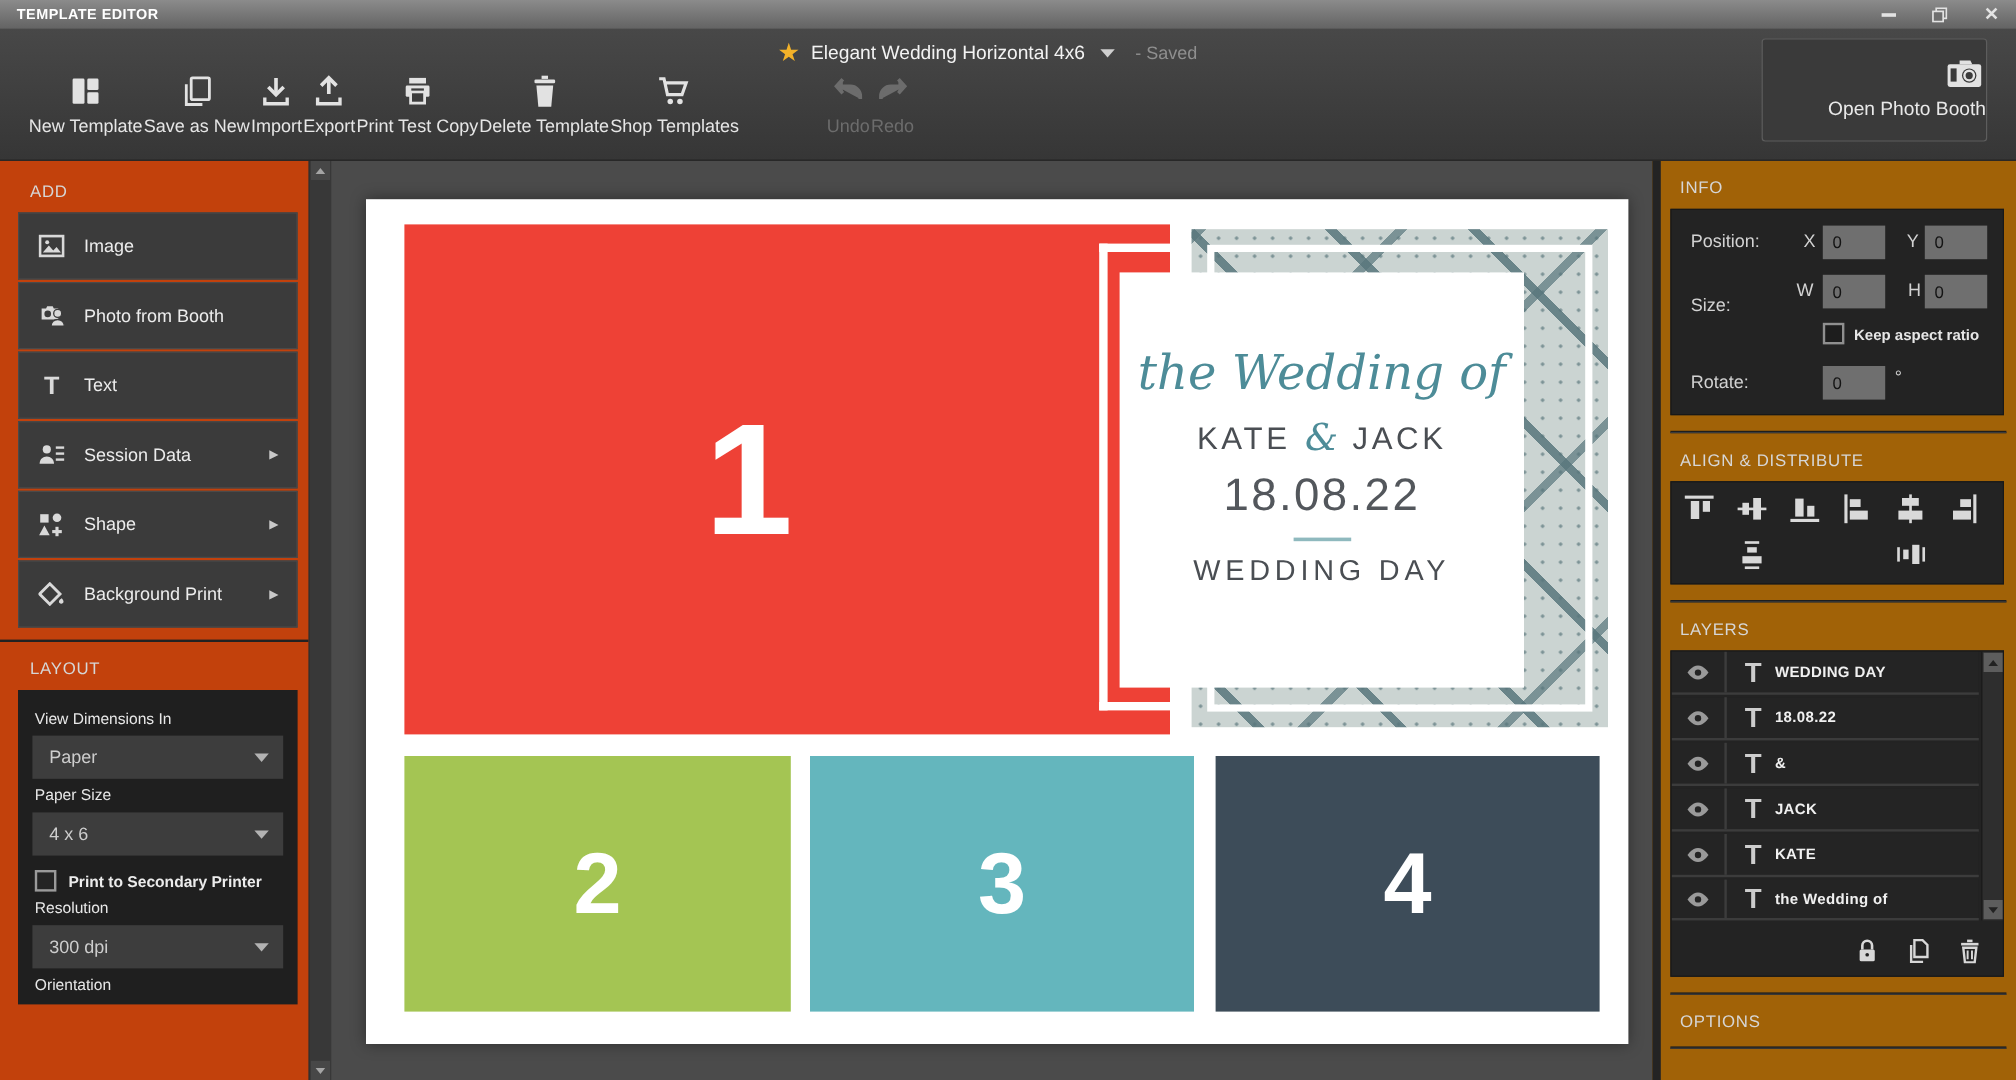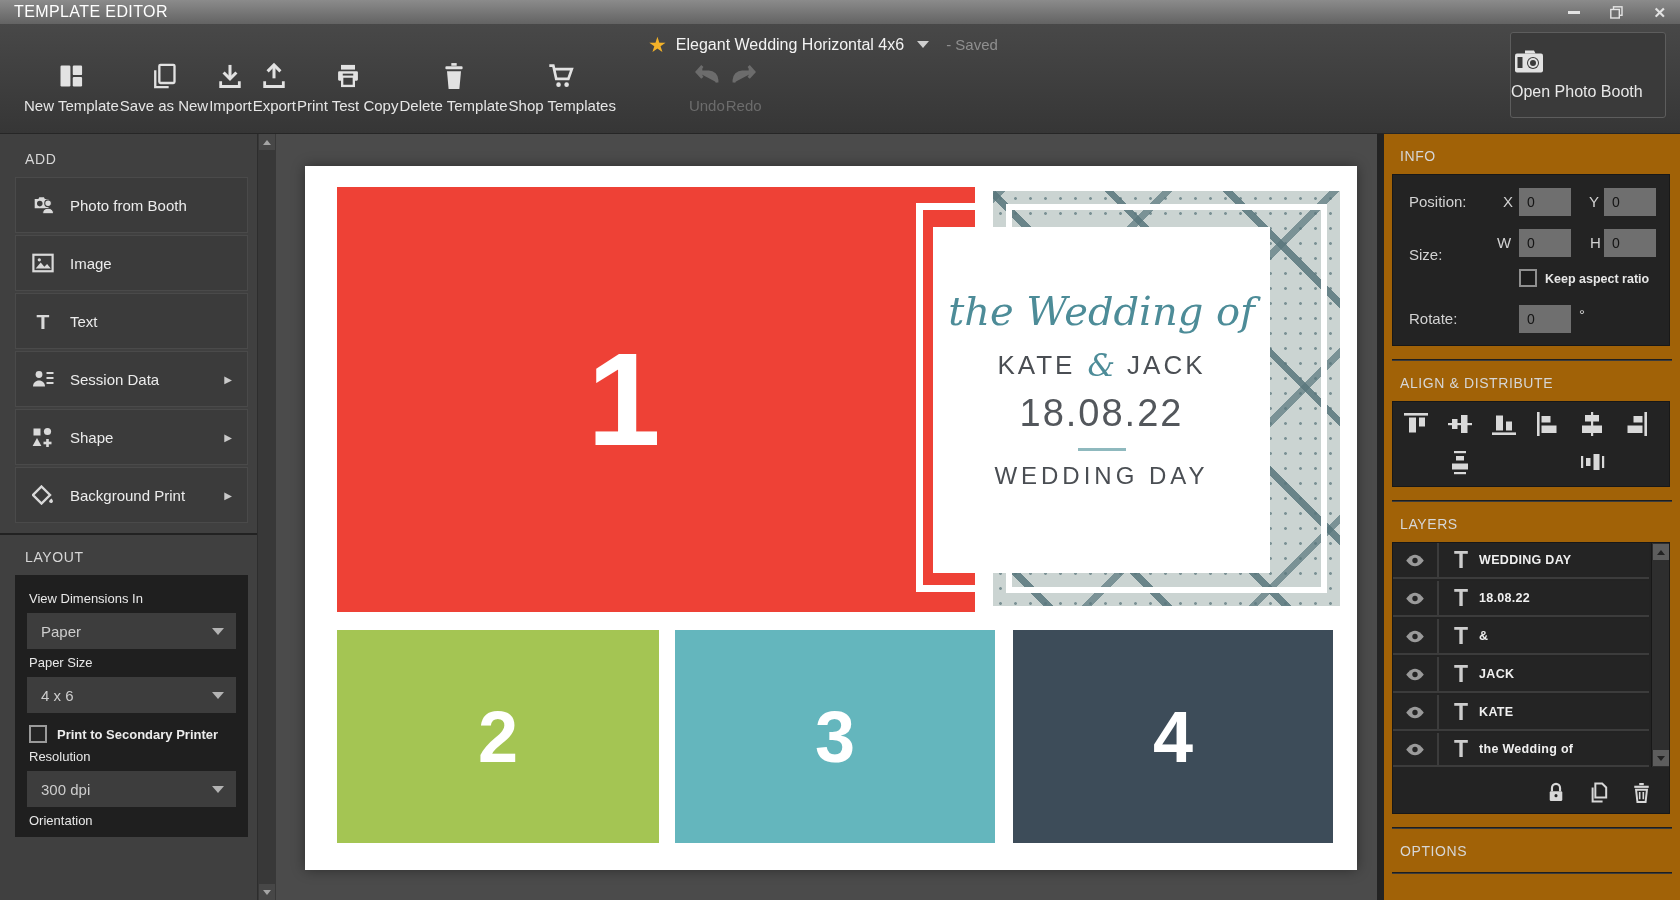--- a/index.html
+++ b/index.html
@@ -4,21 +4,21 @@
 <style>
   * { margin:0; padding:0; box-sizing:border-box; }
   html,body { width:1680px; height:900px; overflow:hidden; }
   body { font-family:"Liberation Sans", sans-serif; background:#2d2d2d; position:relative; }
   svg { display:block; }
 
   
   .titlebar { position:absolute; left:0; top:0; right:0; height:24px;
     background:linear-gradient(#8b8b8b,#636363); display:flex; align-items:center;
     padding:0 14px; z-index:30; }
-  .titlebar-title { color:#ffffff; font-size:16px; font-weight:400; letter-spacing:.4px; }
+  .titlebar-title { color:#ffffff; font-size:12px; font-weight:700; letter-spacing:.4px; }
   .win-controls { margin-left:auto; display:flex; align-items:center; gap:30px; }
   .win-btn { color:#e3e3e3; cursor:default; display:flex; align-items:center; }
   .minimize-bar { width:12px; height:3px; background:#e3e3e3; }
   .close-x { font-size:15px; font-weight:700; line-height:1; }
 
   
   .toolbar { position:absolute; left:0; top:24px; right:0; height:110px;
     background:linear-gradient(#484848,#363636); border-bottom:1px solid #262626; z-index:20; }
   .tpl-row { position:absolute; left:648px; top:10px; display:flex; align-items:center; gap:9px; }
   .star { color:#f3b229; font-size:21px; line-height:1; }
@@ -29,27 +29,27 @@
 
   .tb-items { position:absolute; left:24px; top:34px; display:flex; align-items:flex-end; gap:1px; }
   .tb-item { display:flex; flex-direction:column; align-items:center; gap:7px;
     color:#e6e6e6; font-size:15px; cursor:default; }
   .tb-item .ticon { height:32px; display:flex; align-items:flex-end; }
   .tb-item.disabled { color:#6c6c6c; }
   .tb-item.disabled svg * { stroke:#6c6c6c !important; fill-opacity:1; }
   .tb-item.disabled svg path[fill] { fill:#6c6c6c; }
   .undo-gap { margin-left:72px; }
 
-  .open-booth { position:absolute; right:14px; top:8px; width:156px; height:86px;
+  .open-booth { position:absolute; right:24px; top:8px; width:188px; height:86px;
     background:#3a3a3a; border:1px solid #5d5d5d; border-radius:3px;
-    display:flex; flex-direction:column; align-items:flex-start; justify-content:center; gap:8px;
+    display:flex; flex-direction:column; align-items:flex-end; justify-content:center; gap:8px;
     color:#e9e9e9; font-size:16px; cursor:default; }
 
   
-  .left-panel { position:absolute; left:0; top:134px; width:257px; bottom:0; background:#404040; }
+  .left-panel { position:absolute; left:0; top:134px; width:257px; bottom:0; background:#c2410c; }
   .section-header { color:#d6d6d6; font-size:14px; letter-spacing:.6px; }
   .add-header { margin:17px 0 10px 25px; }
   .add-list { margin:0 9px 0 15px; display:flex; flex-direction:column; gap:2px; }
   .add-btn { height:56px; background:#3b3b3b; border:1px solid #4a4a4a;
     display:flex; align-items:center; gap:15px; padding:0 15px; color:#ececec; font-size:15px; cursor:default; }
   .add-btn .aicon { width:24px; display:flex; justify-content:center; color:#d9d9d9; }
   .submenu-arrow { margin-left:auto; color:#c9c9c9; font-size:10px; }
   .t-letter { font-size:21px; font-weight:700; color:#d9d9d9; line-height:1; }
 
   .side-divider { height:2px; background:#222222; margin:10px 0 0 0; }
@@ -272,38 +272,38 @@
     <span>Open Photo Booth</span>
   </div>
 </div>
 
 <div class="left-panel">
   <div class="section-header add-header">ADD</div>
 
   <div class="add-list">
     <div class="add-btn">
       <span class="aicon">
+        <svg width="22" height="20" viewBox="0 0 24 21">
+            <rect x="1.5" y="1.5" width="21" height="18" fill="none" stroke="#d9d9d9" stroke-width="2.4"></rect>
+            <path d="M4 16.5l5.5-6.5 4 4.5 3-3 4 5z" fill="#d9d9d9"></path>
+            <circle cx="8" cy="7" r="1.8" fill="#d9d9d9"></circle>
+          </svg>
+      </span>
+      <span>Image</span>
+    </div>
+    <div class="add-btn">
+      <span class="aicon">
         <svg width="24" height="20" viewBox="0 0 26 21">
             <path d="M4 4h4l1-2h5l1 2h4v10H4z" fill="#d9d9d9"></path>
             <circle cx="9.5" cy="9" r="3" fill="#3b3b3b"></circle>
             <circle cx="18.5" cy="8.5" r="3.6" fill="#d9d9d9" stroke="#3b3b3b" stroke-width="1.2"></circle>
             <path d="M12.5 20c0-3.5 2.6-6 6-6s6 2.5 6 6z" fill="#d9d9d9" stroke="#3b3b3b" stroke-width="1.2"></path>
           </svg>
       </span>
       <span>Photo from Booth</span>
-    </div>
-    <div class="add-btn">
-      <span class="aicon">
-        <svg width="22" height="20" viewBox="0 0 24 21">
-            <rect x="1.5" y="1.5" width="21" height="18" fill="none" stroke="#d9d9d9" stroke-width="2.4"></rect>
-            <path d="M4 16.5l5.5-6.5 4 4.5 3-3 4 5z" fill="#d9d9d9"></path>
-            <circle cx="8" cy="7" r="1.8" fill="#d9d9d9"></circle>
-          </svg>
-      </span>
-      <span>Image</span>
     </div>
     <div class="add-btn">
       <span class="aicon">
           <span class="t-letter">T</span>
         </span>
       <span>Text</span>
     </div>
     <div class="add-btn">
       <span class="aicon">
         <svg width="22" height="20" viewBox="0 0 22 20">

